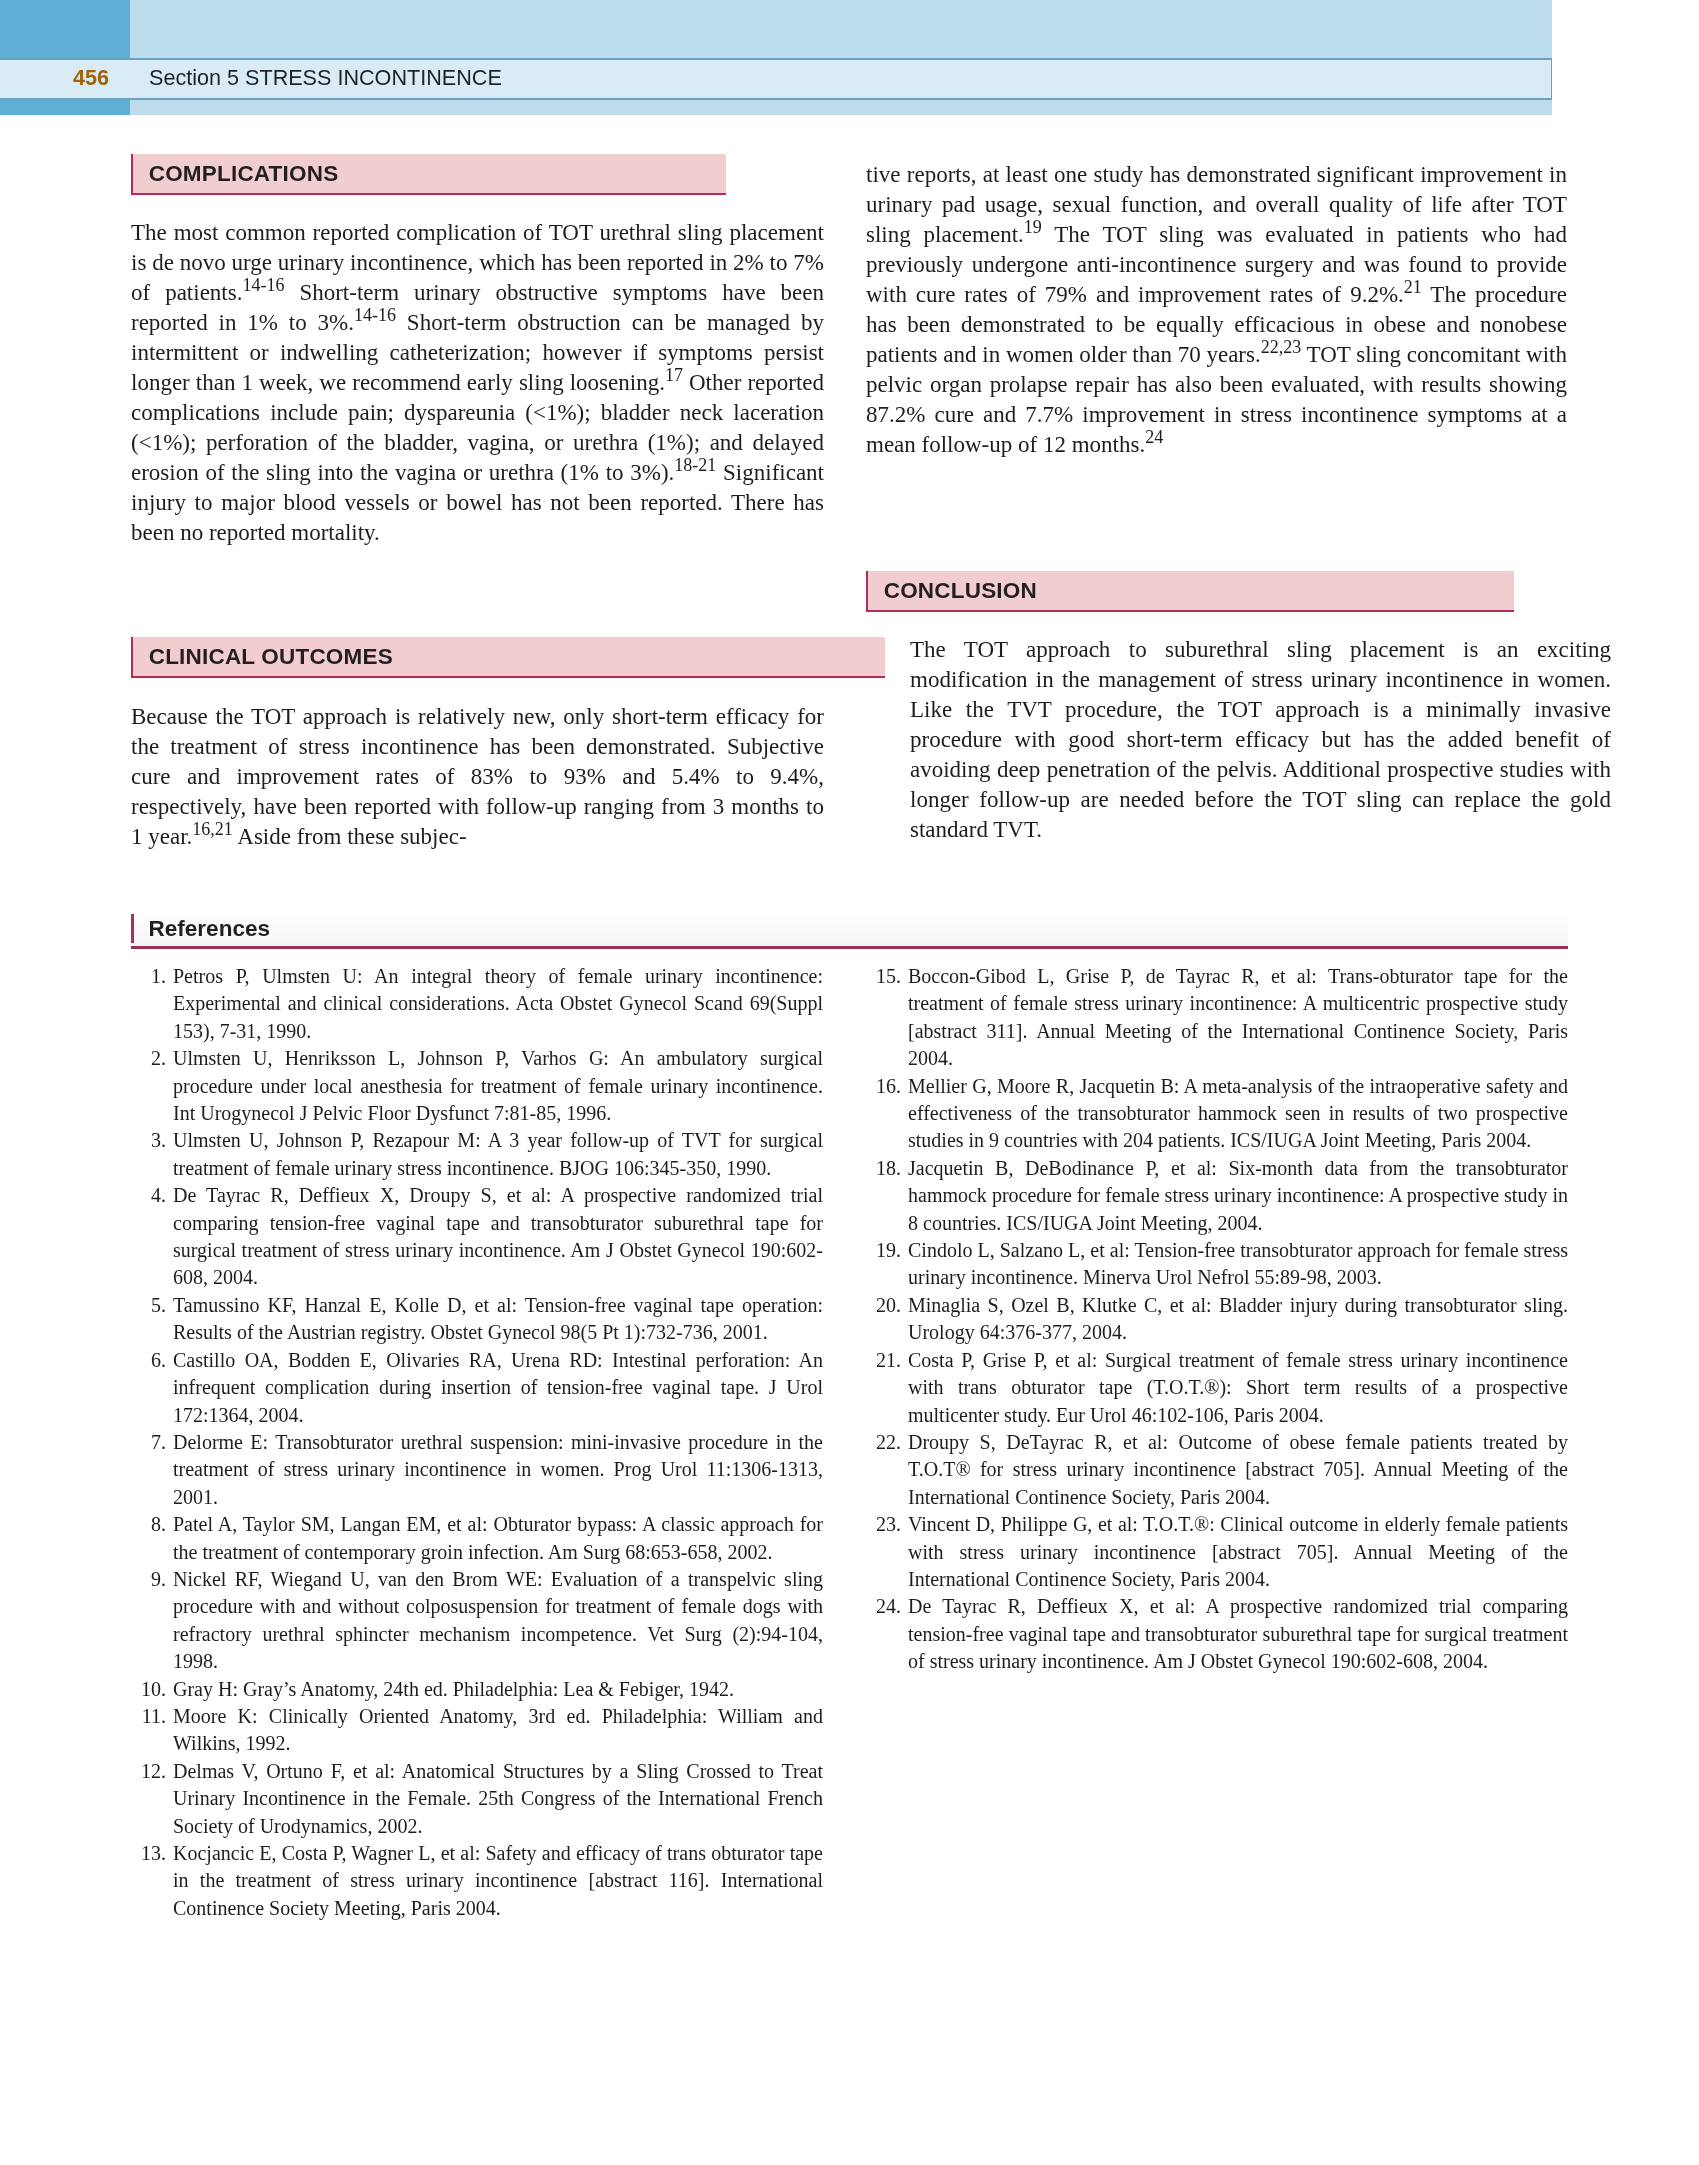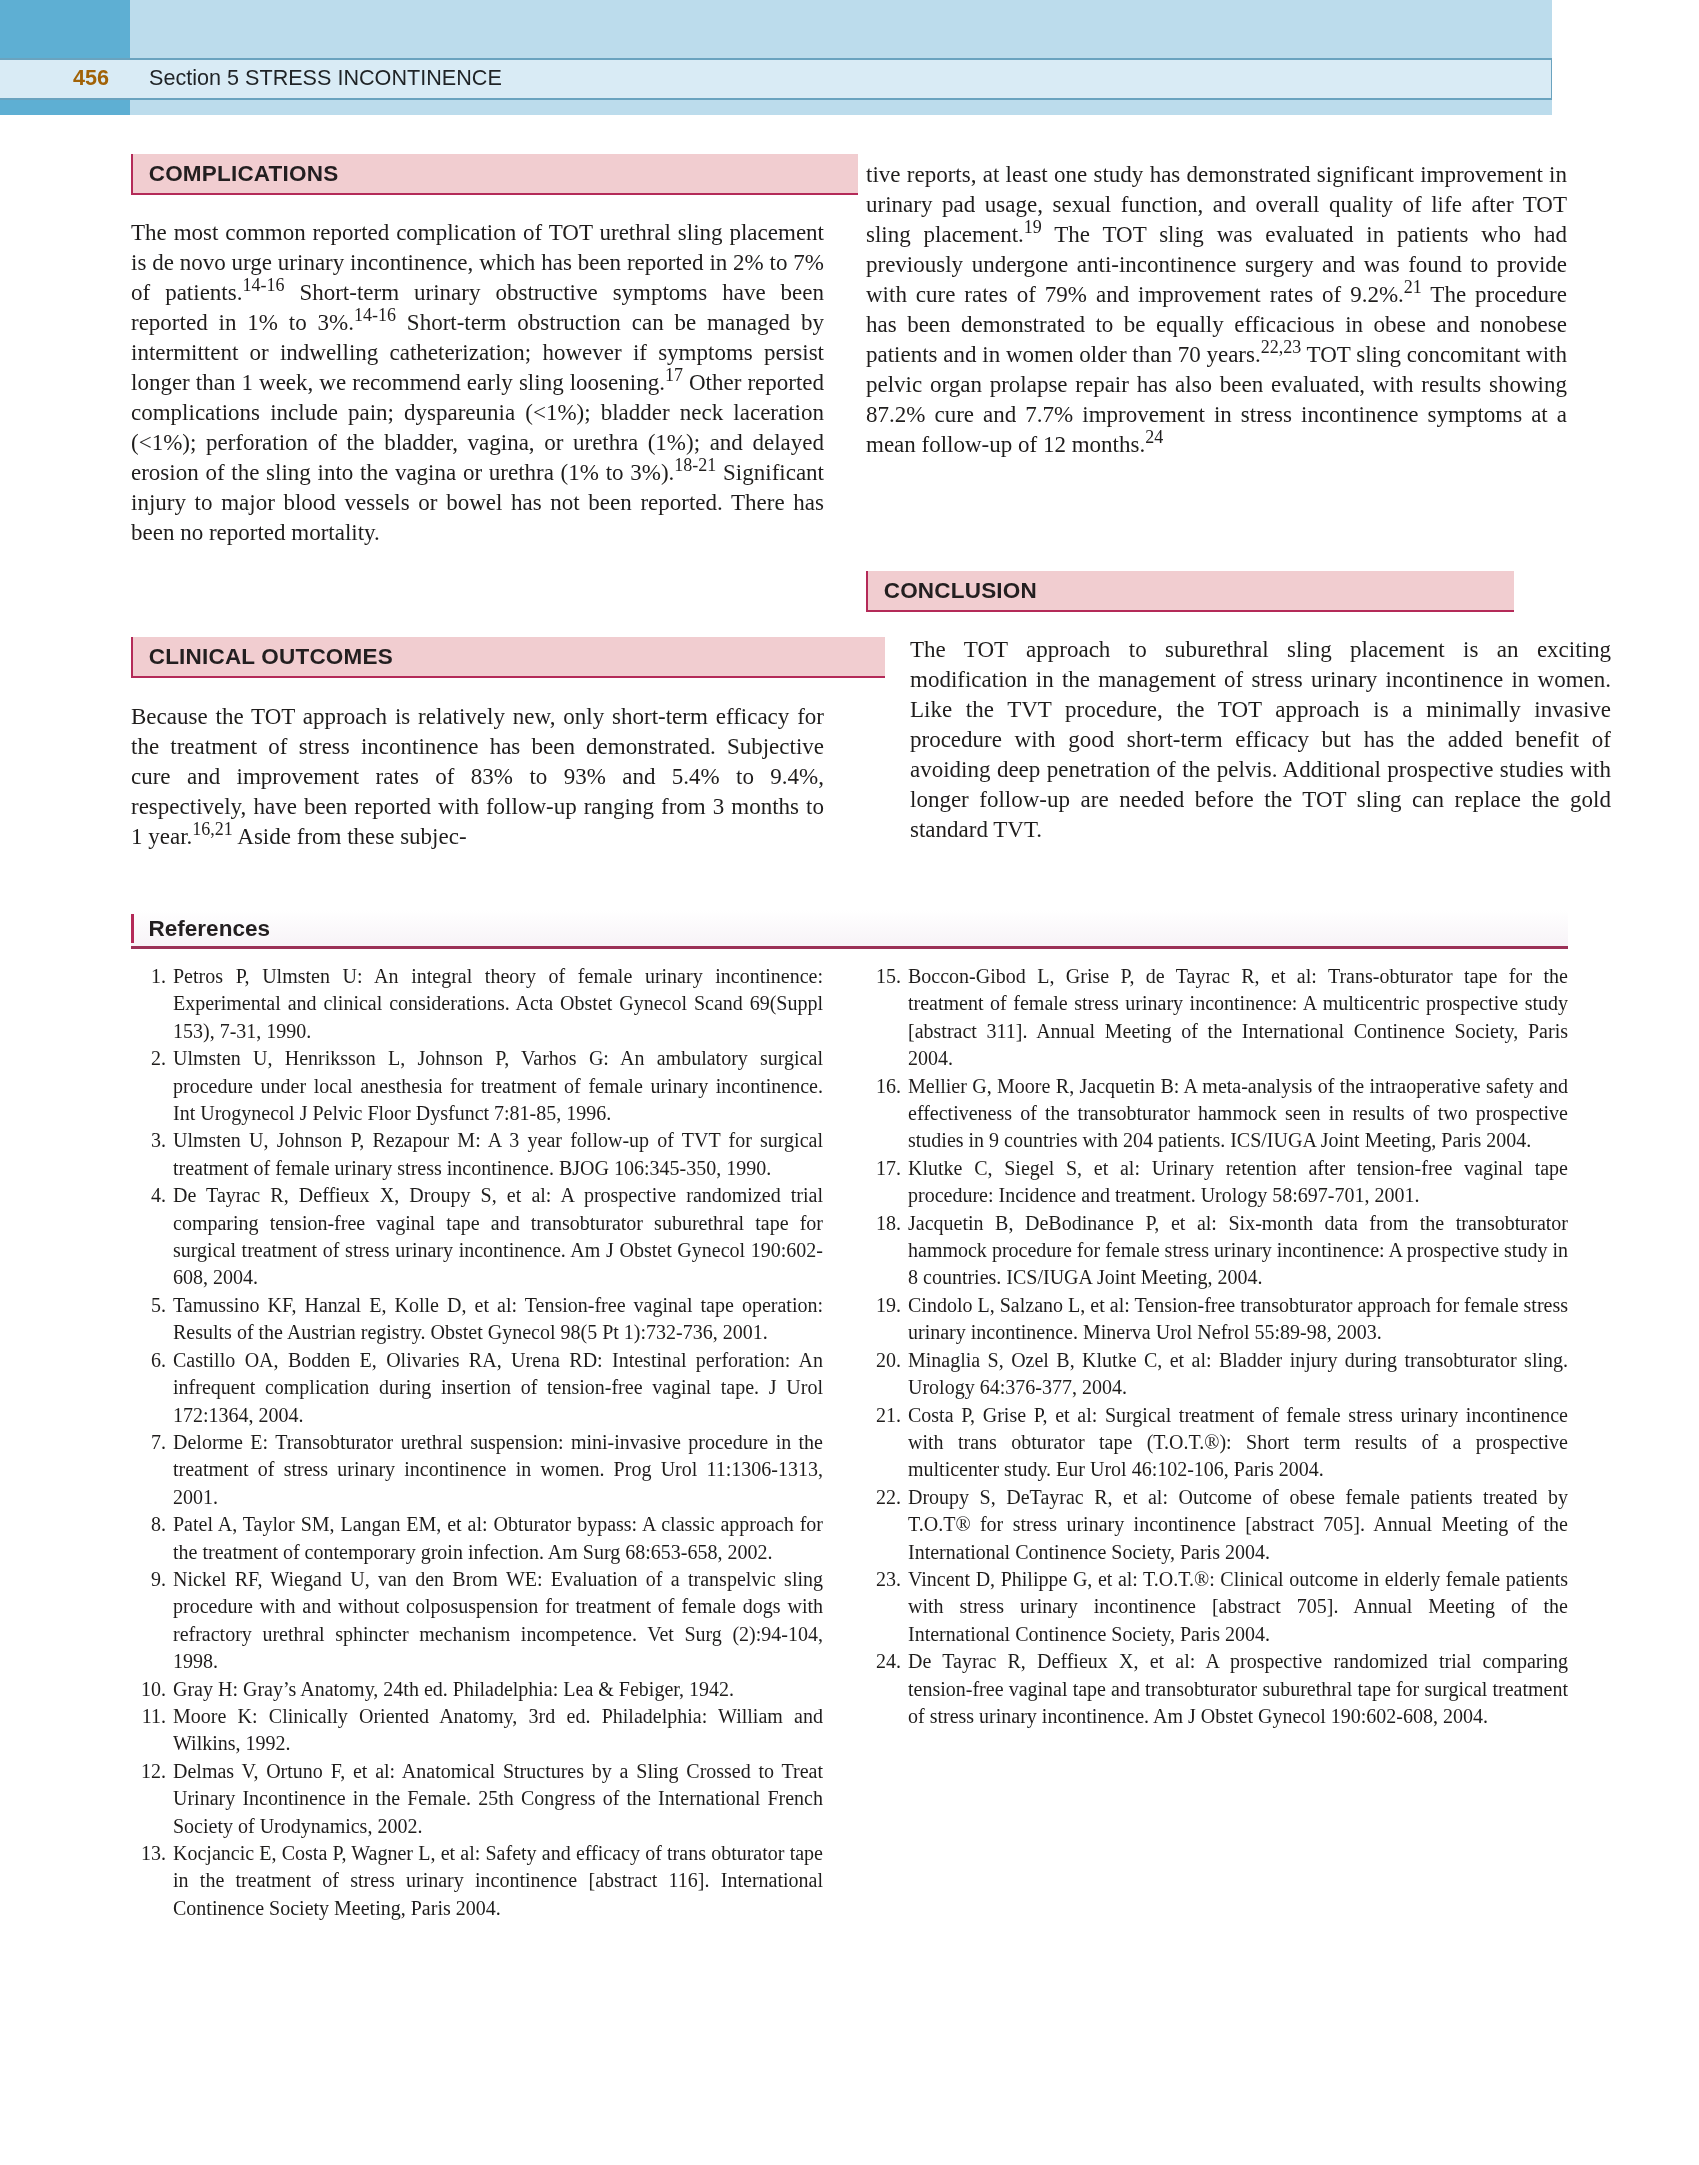--- a/index.html
+++ b/index.html
@@ -41,21 +41,21 @@
 </style>
 </head>
 <body>
 
 <div class="hdr-band"></div>
 <div class="hdr-block"></div>
 <div class="hdr-strip"></div>
 <div class="hdr-page">456</div>
 <div class="hdr-title">Section 5 STRESS INCONTINENCE</div>
 
-<div class="sec-head" style="left:131px; top:154px; width:727px;">
+<div class="sec-head" style="left:131px; top:154px; width:595px;">
   <span>COMPLICATIONS</span>
 </div>
 
 <div class="body-text" style="left:131px; top:218px; width:693px;">
   <p><span>The most common reported complication of TOT urethral sling placement is de novo urge urinary incontinence, which has been reported in 2% to 7% of patients.</span><sup>14-16</sup><span> Short-term urinary obstructive symptoms have been reported in 1% to 3%.</span><sup>14-16</sup><span> Short-term obstruction can be managed by intermittent or indwelling cath­eterization; however if symptoms persist longer than 1 week, we recommend early sling loosening.</span><sup>17</sup><span> Other reported complica­tions include pain; dyspareunia (&lt;1%); bladder neck laceration (&lt;1%); perforation of the bladder, vagina, or urethra (1%); and delayed erosion of the sling into the vagina or urethra (1% to 3%).</span><sup>18-21</sup><span> Significant injury to major blood vessels or bowel has not been reported. There has been no reported mortality.</span></p>
 </div>
 
 <div class="sec-head" style="left:131px; top:637px; width:754px;">
   <span>CLINICAL OUTCOMES</span>
 </div>
@@ -92,21 +92,20 @@
   <li><span class="num">9.</span><span>Nickel RF, Wiegand U, van den Brom WE: Evaluation of a transpelvic sling procedure with and without colposuspension for treatment of female dogs with refractory urethral sphincter mechanism incompetence. Vet Surg (2):94-104, 1998.</span></li>
   <li><span class="num">10.</span><span>Gray H: Gray’s Anatomy, 24th ed. Philadelphia: Lea &amp; Febiger, 1942.</span></li>
   <li><span class="num">11.</span><span>Moore K: Clinically Oriented Anatomy, 3rd ed. Philadelphia: William and Wilkins, 1992.</span></li>
   <li><span class="num">12.</span><span>Delmas V, Ortuno F, et al: Anatomical Structures by a Sling Crossed to Treat Urinary Incontinence in the Female. 25th Congress of the International French Society of Urodynamics, 2002.</span></li>
   <li><span class="num">13.</span><span>Kocjancic E, Costa P, Wagner L, et al: Safety and efficacy of trans obturator tape in the treatment of stress urinary incontinence [abstract 116]. International Continence Society Meeting, Paris 2004.</span></li>
 </ol>
 
 <ol class="refs refs-right">
   <li><span class="num">15.</span><span>Boccon-Gibod L, Grise P, de Tayrac R, et al: Trans-obturator tape for the treatment of female stress urinary incontinence: A multicentric prospective study [abstract 311]. Annual Meeting of the International Continence Society, Paris 2004.</span></li>
   <li><span class="num">16.</span><span>Mellier G, Moore R, Jacquetin B: A meta-analysis of the intraoperative safety and effectiveness of the transobturator hammock seen in results of two prospective studies in 9 countries with 204 patients. ICS/IUGA Joint Meeting, Paris 2004.</span></li>
-  <li><span class="num">17.</span><span>Klutke C, Siegel S, et al: Urinary retention after tension-free vaginal tape procedure: Incidence and treatment. Urology 58:697-701, 2001.</span></li>
   <li><span class="num">18.</span><span>Jacquetin B, DeBodinance P, et al: Six-month data from the transobturator hammock procedure for female stress urinary incontinence: A prospective study in 8 countries. ICS/IUGA Joint Meeting, 2004.</span></li>
   <li><span class="num">19.</span><span>Cindolo L, Salzano L, et al: Tension-free transobturator approach for female stress urinary incontinence. Minerva Urol Nefrol 55:89-98, 2003.</span></li>
   <li><span class="num">20.</span><span>Minaglia S, Ozel B, Klutke C, et al: Bladder injury during transobturator sling. Urology 64:376-377, 2004.</span></li>
   <li><span class="num">21.</span><span>Costa P, Grise P, et al: Surgical treatment of female stress urinary incontinence with trans obturator tape (T.O.T.®): Short term results of a prospective multicenter study. Eur Urol 46:102-106, Paris 2004.</span></li>
   <li><span class="num">22.</span><span>Droupy S, DeTayrac R, et al: Outcome of obese female patients treated by T.O.T® for stress urinary incontinence [abstract 705]. Annual Meeting of the International Continence Society, Paris 2004.</span></li>
   <li><span class="num">23.</span><span>Vincent D, Philippe G, et al: T.O.T.®: Clinical outcome in elderly female patients with stress urinary incontinence [abstract 705]. Annual Meeting of the International Continence Society, Paris 2004.</span></li>
   <li><span class="num">24.</span><span>De Tayrac R, Deffieux X, et al: A prospective randomized trial comparing tension-free vaginal tape and transobturator suburethral tape for surgical treatment of stress urinary incontinence. Am J Obstet Gynecol 190:602-608, 2004.</span></li>
 </ol>
 
 

